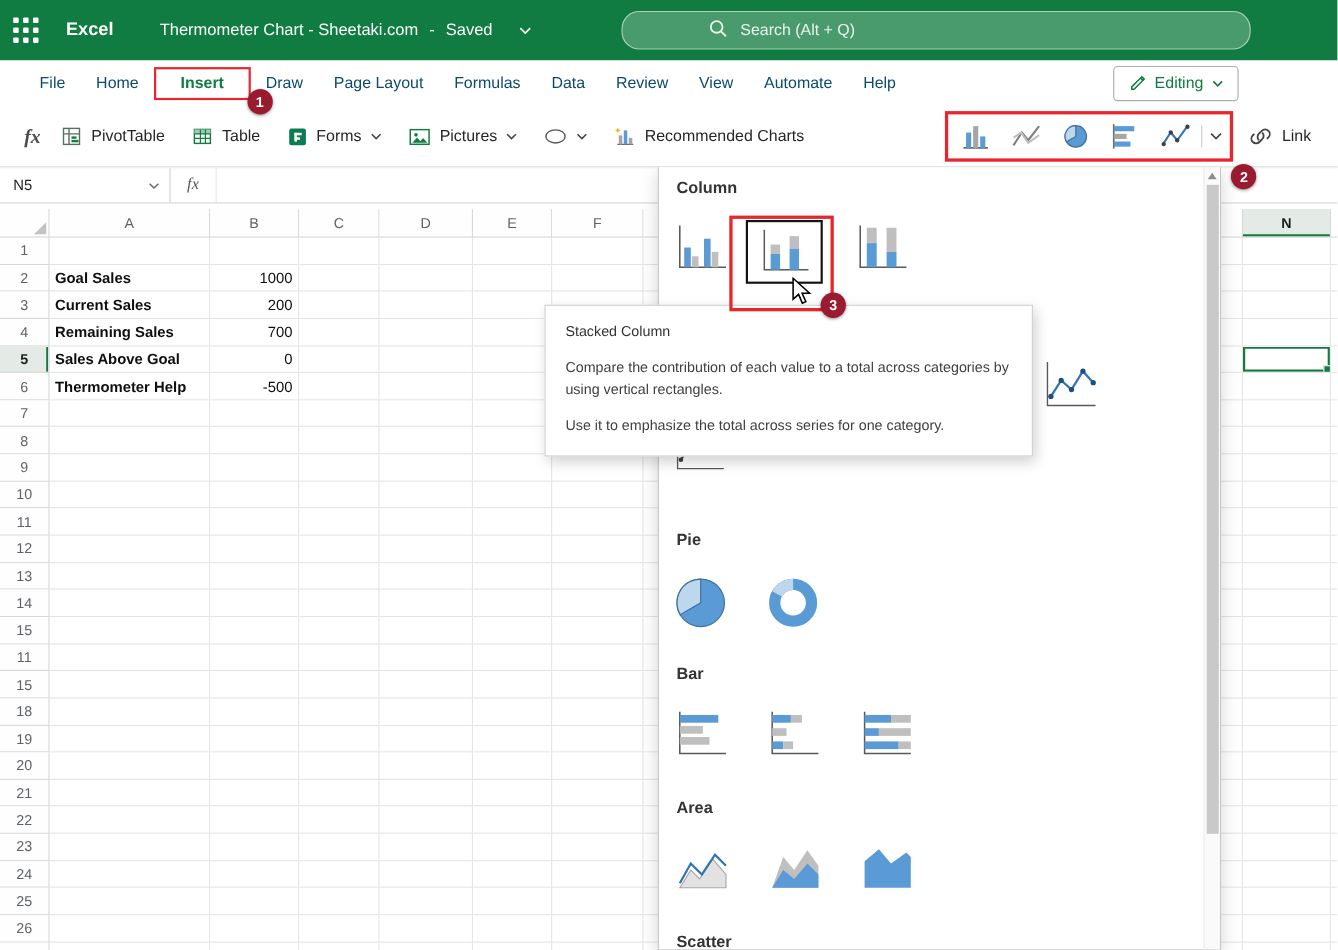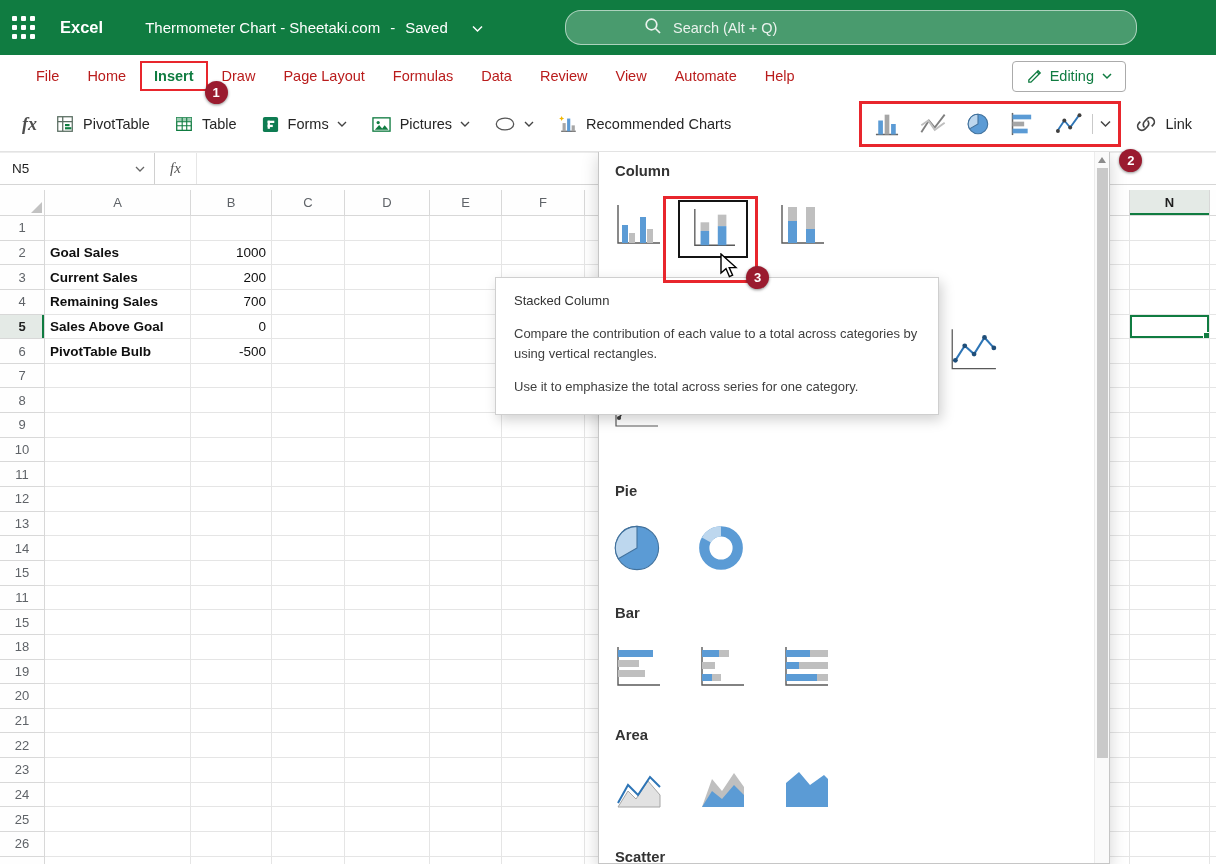--- a/index.html
+++ b/index.html
@@ -11,22 +11,22 @@
   .waffle { width:46px; height:55px; display:flex; align-items:center; justify-content:center; cursor:pointer;}
   .waffle .dots { display:grid; grid-template-columns:repeat(3,5px); grid-gap:4px;}
   .waffle .dots i { width:5px; height:5px; background:#fff; border-radius:1px; display:block;}
   .appname { font-size:16.5px; font-weight:700; margin:0 42px 0 14px; }
   .doctitle { font-size:15px; display:flex; align-items:center; gap:10px; }
   .doctitle .chev { margin-left:14px; }
   .searchbox { position:absolute; left:565px; top:10px; width:572px; height:35px; background:rgba(255,255,255,.24); border:1px solid rgba(255,255,255,.55); border-radius:16px; display:flex; align-items:center; gap:11px; padding-left:78px; color:#EAF2ED; font-size:14.5px; cursor:text;}
 
   
   .ribbon { position:absolute; top:55px; left:0; width:100%; height:42px; background:#fff; display:flex; align-items:center; padding-left:22px; z-index:26;}
-  .rtab { padding:7px 14px; font-size:14.5px; color:#b91c1c; cursor:pointer; white-space:nowrap;}
-  .rtab.active { color:#107C41; font-weight:600; border:2.5px solid #E8262D; position:relative; padding:5px 12px;}
+  .rtab { padding:7px 14px; font-size:14.5px; color:#0c4a6e; cursor:pointer; white-space:nowrap;}
+  .rtab.active { color:#107C41; font-weight:600; border:2.5px solid #E8262D; position:relative; padding:5px 22px;}
   .editing-btn { margin-left:auto; margin-right:90px; display:flex; align-items:center; gap:8px; border:1px solid #ABABAB; border-radius:4px; padding:5px 13px; color:#107C41; font-size:14.5px; cursor:pointer; background:#fff;}
 
   
   .nbadge { position:absolute; width:23px; height:23px; border-radius:50%; background:#9A1B2F; color:#fff; font-size:13px; font-weight:700; display:flex; align-items:center; justify-content:center; z-index:45; box-shadow:0 1px 3px rgba(0,0,0,.45);}
   .rtab.active .nbadge { right:-22px; bottom:-15px; }
 
   
   .toolbar { position:absolute; top:97px; left:0; width:100%; height:55px; background:#fff; border-bottom:1px solid #E3E3E3; display:flex; align-items:center; padding-left:22px; z-index:25;}
   .titem { display:flex; align-items:center; gap:8px; font-size:14.5px; color:#262626; cursor:pointer; margin-right:24px; white-space:nowrap;}
   .fxmark { font-family:"Liberation Serif","DejaVu Serif",serif; font-style:italic; font-weight:700; font-size:18px; color:#4d4d4d;}
@@ -333,21 +333,21 @@
       <div class="cell b">Sales Above Goal</div>
       <div class="cell n">0</div>
       <div class="cell"></div>
       <div class="cell"></div>
       <div class="cell"></div>
       <div class="cell"></div>
       <div class="cell"></div>
       <div class="cell active"></div>
       <div class="cell"></div>
       <div class="hc row">6</div>
-      <div class="cell b">PivotTable Bulb</div>
+      <div class="cell b">Thermometer Help</div>
       <div class="cell n">-500</div>
       <div class="cell"></div>
       <div class="cell"></div>
       <div class="cell"></div>
       <div class="cell"></div>
       <div class="cell"></div>
       <div class="cell"></div>
       <div class="cell"></div>
       <div class="hc row">7</div>
       <div class="cell"></div>

